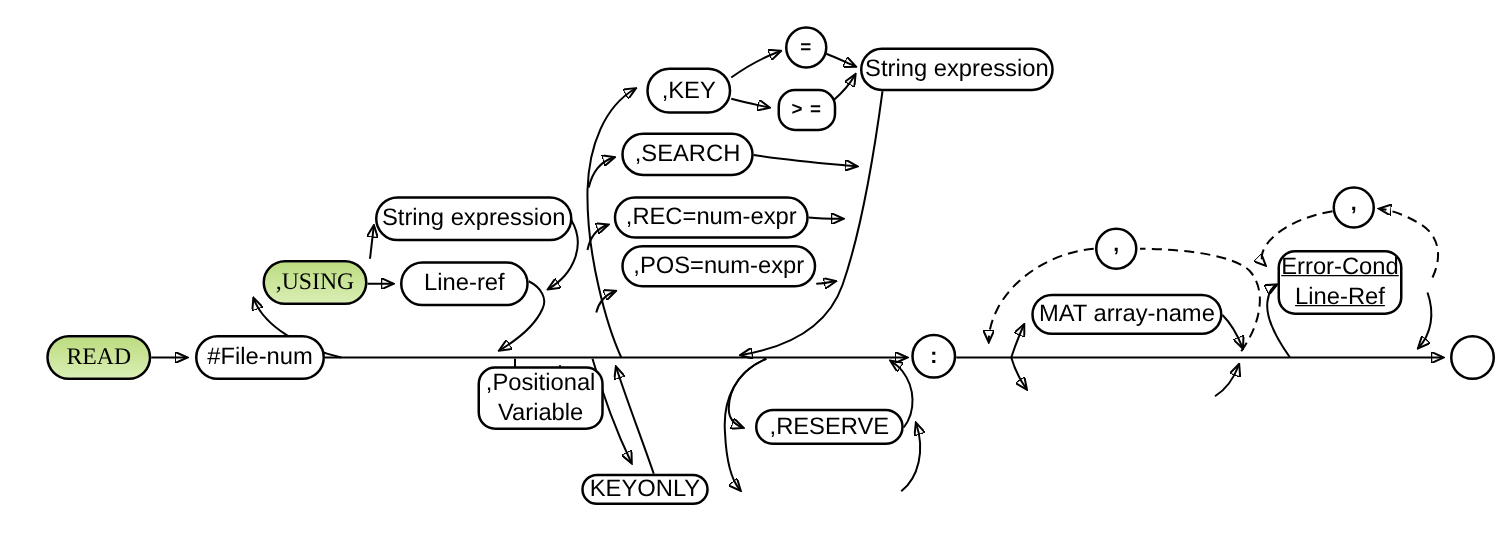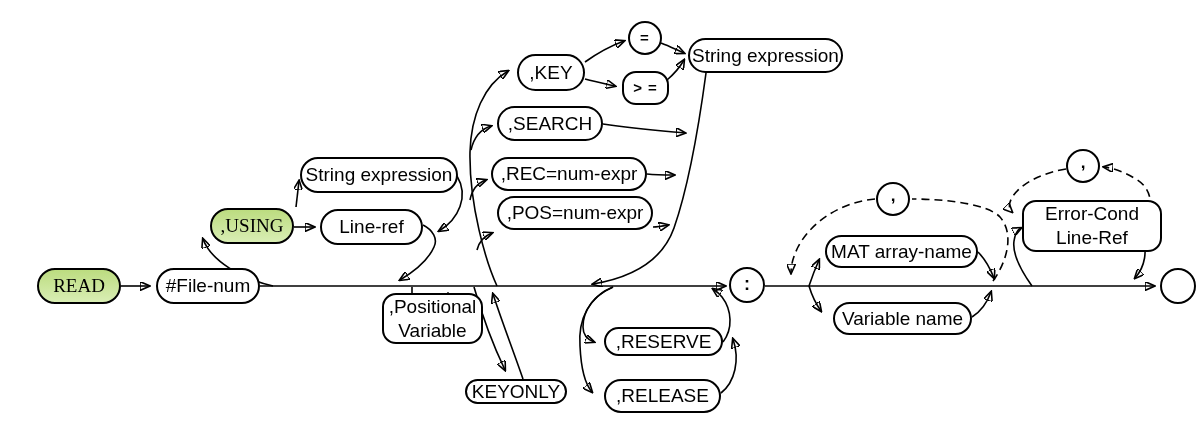--- a/index.html
+++ b/index.html
@@ -101,32 +101,30 @@
 
   <div class="node rrect" style="left:382px;top:293px;width:101px;height:51px;">
     <span>,Positional</span>
     <span>Variable</span>
   </div>
 
   <div class="node pill" style="left:465px;top:379px;width:102px;height:25px;">KEYONLY</div>
 
   <div class="node pill" style="left:604px;top:327px;width:119px;height:29px;">,RESERVE</div>
 
-  <div class="node pill" style="left:604px;top:379px;width:117px;height:34px;">,RELEASE</div>
 
   <div class="node circle colon" style="left:729px;top:267px;width:36px;height:36px;">:</div>
 
   <div class="node circle comma" style="left:876px;top:182px;width:34px;height:34px;">,</div>
 
   <div class="node pill" style="left:825px;top:235px;width:153px;height:33px;">MAT array-name</div>
 
-  <div class="node pill" style="left:833px;top:302px;width:139px;height:33px;">Variable name</div>
 
   <div class="node circle comma" style="left:1066px;top:149px;width:34px;height:34px;">,</div>
 
-  <div class="node rrect" style="left:1022px;top:200px;width:140px;height:52px;">
+  <div class="node rrect" style="left:1022px;top:200px;width:100px;height:52px;text-decoration:underline;">
     <span>Error-Cond</span>
     <span>Line-Ref</span>
   </div>
 
   <div class="node circle" style="left:1160px;top:268px;width:36px;height:36px;"></div>
 
 </div>
 
 </body></html>

